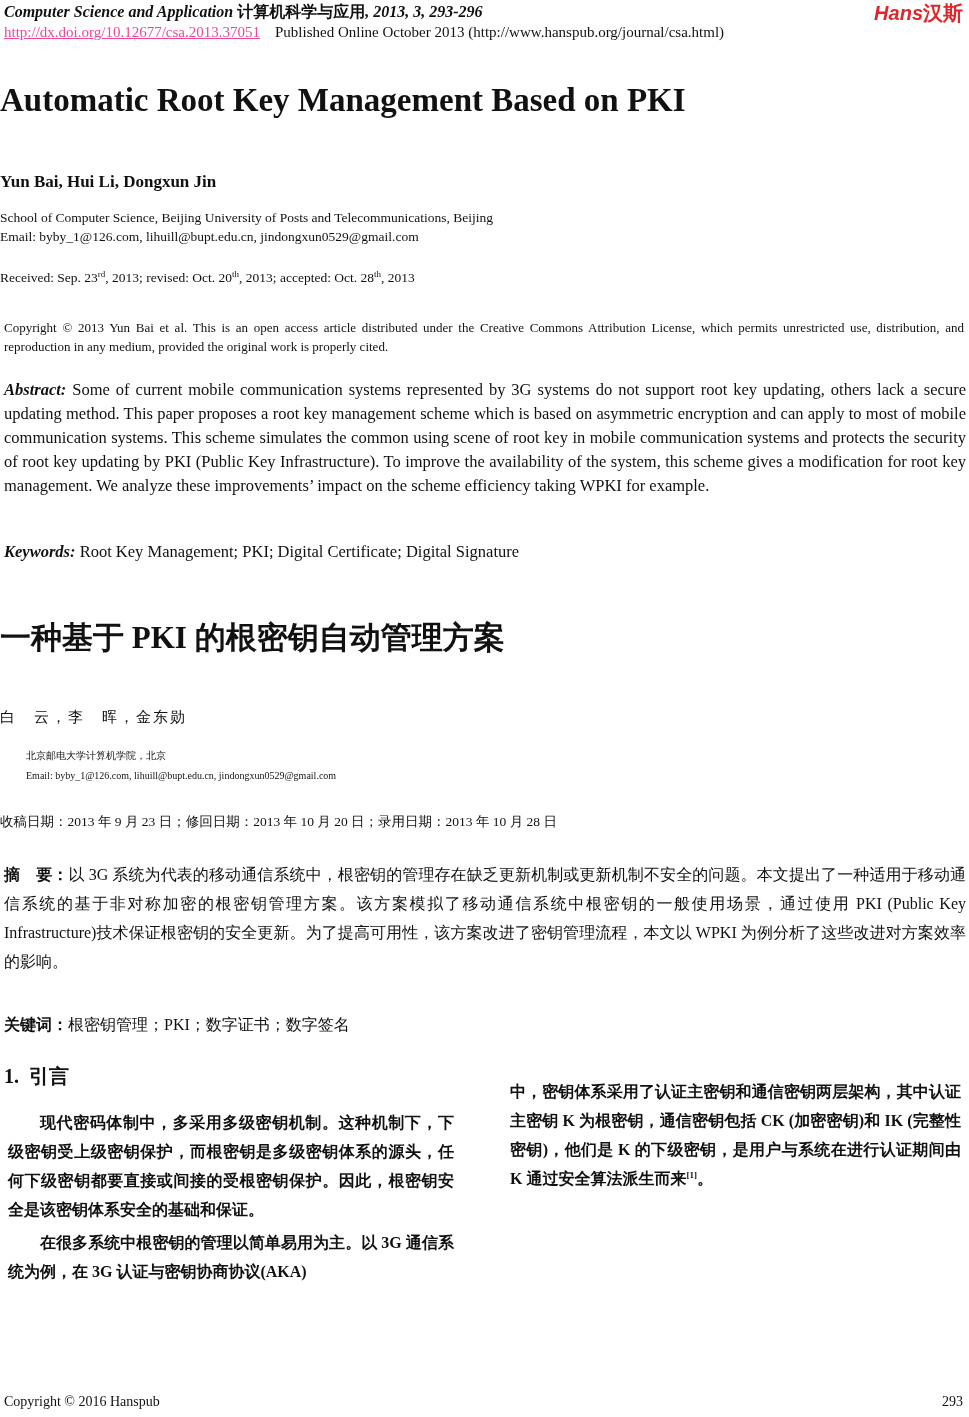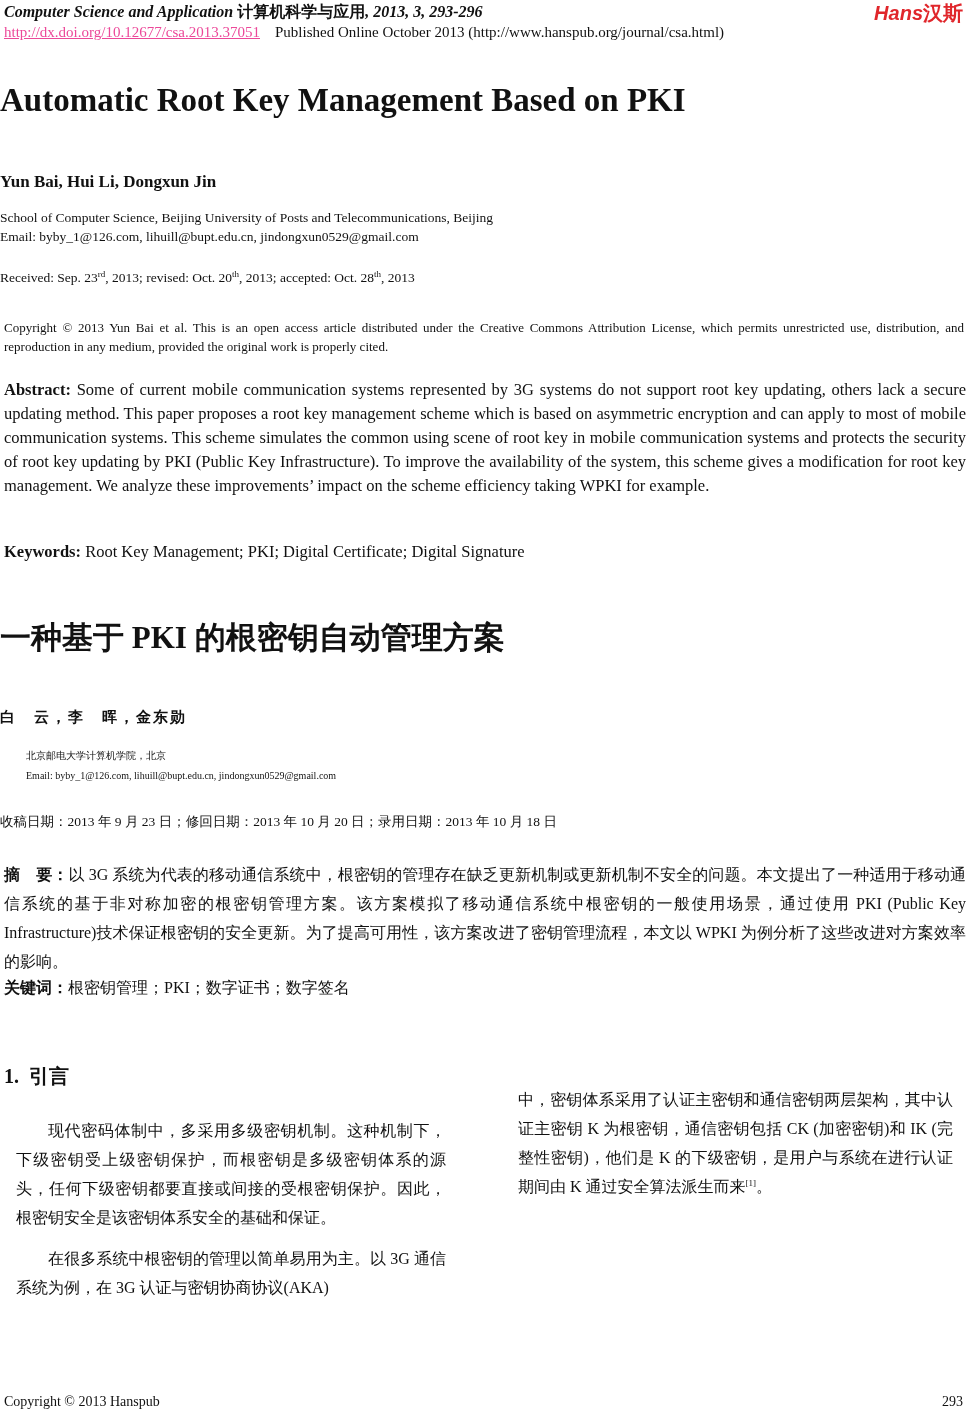--- a/index.html
+++ b/index.html
@@ -13,37 +13,37 @@
   .logo .en { color:#e0262b; font-style:italic; font-weight:900; }
   .logo .cn { color:#e0262b; }
   .center { left:0; width:969px; }
   .title-en { top:82px; font-size:33px; font-weight:bold; }
   .authors-en { top:172px; font-size:17px; font-weight:bold; }
   .affil-en { top:208px; font-size:13.5px; line-height:19px; }
   .received { top:270px; font-size:13.5px; }
   sup { font-size:9px; vertical-align:super; line-height:0; }
   .copyright { left:4px; width:960px; top:318px; font-size:13px; line-height:19px; text-align:justify; }
   .abstract { left:4px; width:962px; top:378px; font-size:16.5px; line-height:24px; text-align:justify; }
-  .abstract b, .keywords b { font-weight:bold; }
+  .abstract b, .keywords b { font-weight:bold;font-style:italic; }
   .keywords { left:4px; top:542px; font-size:16.5px; }
   .title-cn { top:617px; font-size:31px; font-weight:bold; font-family:"DejaVu Sans", sans-serif; }
   .title-cn .pki { font-family:"Liberation Serif", serif; }
-  .authors-cn { top:708px; font-size:15px; font-weight:bold; letter-spacing:2px; }
+  .authors-cn { top:708px; font-size:15px; font-weight:normal; letter-spacing:2px; }
   .affil-cn { top:746px; font-size:10px; line-height:20px;margin-left:26px; }
   .dates-cn { top:813px; font-size:13.5px; }
   .abstract-cn { left:4px; width:962px; top:860px; font-size:16px; line-height:29px; text-align:justify; }
   .abstract-cn b { font-weight:bold; font-family:"DejaVu Sans", sans-serif; }
-  .keywords-cn { left:4px; top:978px; font-size:16px; }
+  .keywords-cn { left:4px; top:1015px; font-size:16px; }
   .keywords-cn b { font-family:"DejaVu Sans", sans-serif; font-weight:bold; }
   .sec-title { left:4px; top:1063px; font-size:20px; font-weight:bold; }
   .sec-title .cn { font-family:"DejaVu Sans", sans-serif; }
   .col { font-size:16px; line-height:29px; text-align:justify; }
   .col-left { left:4px; width:454px; top:1104px; }
   .col-right { left:506px; width:459px; top:1073px; }
-  .col p { margin:12px; }
+  .col p { margin:4px;font-weight:bold; }
   .col p.indent { text-indent:2em; }
   .footer-left { left:4px; top:1394px; font-size:14px; }
   .footer-right { right:6px; top:1394px; font-size:14px; }
 </style>
 </head>
 <body>
 
 <div class="abs hdr1">
   <span>Computer Science and Application</span>
   <span class="cn">计算机科学与应用</span><span>, 2013, 3, 293-296</span>
@@ -76,34 +76,34 @@
 </div>
 
 <div class="abs center title-cn">
   <span>一种基于</span><span class="pki"> PKI </span><span>的根密钥自动管理方案</span>
 </div>
 <div class="abs center authors-cn">白　云，李　晖，金东勋</div>
 <div class="abs center affil-cn">
   <div>北京邮电大学计算机学院，北京</div>
   <div>Email: byby_1@126.com, lihuill@bupt.edu.cn, jindongxun0529@gmail.com</div>
 </div>
-<div class="abs center dates-cn">收稿日期：2013 年 9 月 23 日；修回日期：2013 年 10 月 20 日；录用日期：2013 年 10 月 18 日</div>
+<div class="abs center dates-cn">收稿日期：2013 年 9 月 23 日；修回日期：2013 年 10 月 20 日；录用日期：2013 年 10 月 28 日</div>
 <div class="abs abstract-cn">
   <b>摘　要：</b><span>以 3G 系统为代表的移动通信系统中，根密钥的管理存在缺乏更新机制或更新机制不安全的问题。本文提出了一种适用于移动通信系统的基于非对称加密的根密钥管理方案。该方案模拟了移动通信系统中根密钥的一般使用场景，通过使用 PKI (Public Key Infrastructure)技术保证根密钥的安全更新。为了提高可用性，该方案改进了密钥管理流程，本文以 WPKI 为例分析了这些改进对方案效率的影响。</span>
 </div>
 <div class="abs keywords-cn">
   <b>关键词：</b><span>根密钥管理；PKI；数字证书；数字签名</span>
 </div>
 
 <div class="abs sec-title">
   <span>1.</span>&nbsp;
   <span class="cn">引言</span>
 </div>
 <div class="abs col col-left">
   <p class="indent">现代密码体制中，多采用多级密钥机制。这种机制下，下级密钥受上级密钥保护，而根密钥是多级密钥体系的源头，任何下级密钥都要直接或间接的受根密钥保护。因此，根密钥安全是该密钥体系安全的基础和保证。</p>
   <p class="indent">在很多系统中根密钥的管理以简单易用为主。以 3G 通信系统为例，在 3G 认证与密钥协商协议(AKA)</p>
 </div>
 <div class="abs col col-right">
   <p><span>中，密钥体系采用了认证主密钥和通信密钥两层架构，其中认证主密钥 K 为根密钥，通信密钥包括 CK (加密密钥)和 IK (完整性密钥)，他们是 K 的下级密钥，是用户与系统在进行认证期间由 K 通过安全算法派生而来</span><sup>[1]</sup><span>。</span></p>
 </div>
 
-<div class="abs footer-left">Copyright © 2013 Hanspub</div>
+<div class="abs footer-left">Copyright © 2016 Hanspub</div>
 <div class="abs footer-right">293</div>
 
 </body></html>

